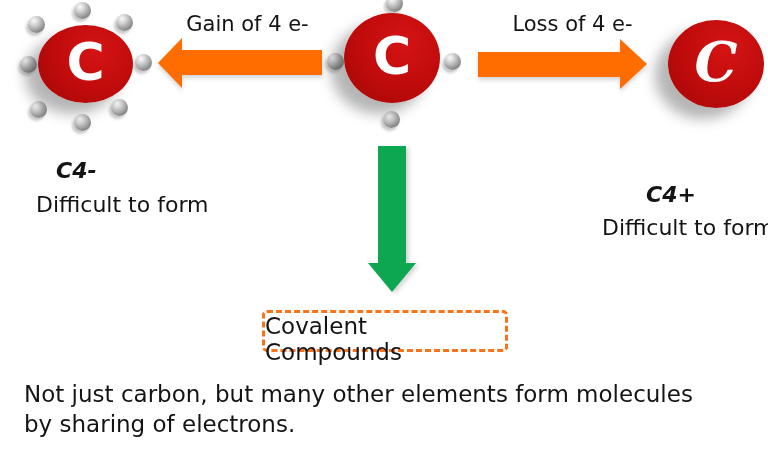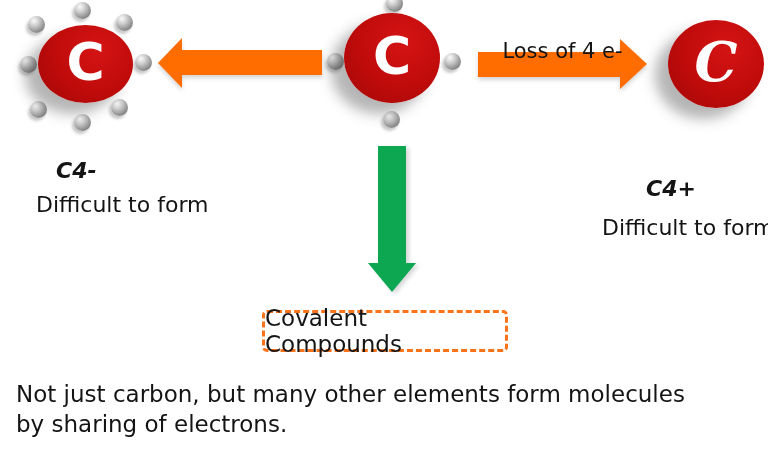--- a/index.html
+++ b/index.html
@@ -105,30 +105,30 @@
   }
 
   
   .result-box {
     position: absolute;
     left: 262px; top: 310px;
     width: 240px; height: 36px;
     border: 3px dashed #F9731A;
     border-radius: 5px;
     display: flex;
-    align-items: center;
+    align-items: flex-start;
     justify-content: center;
     font-size: 23px;
     background: #ffffff;
   }
 
   
   .footer {
     position: absolute;
-    left: 16px; top: 380px;
+    left: 24px; top: 380px;
     width: 700px;
     font-size: 23px;
     line-height: 1.3;
   }
 </style>
 </head>
 <body>
 
 <div class="canvas">
 
@@ -159,36 +159,37 @@
   <div class="atom-group" style="left:668px; top:20px; width:100px; height:92px;">
     <div class="nucleus" style="left:0; top:0; width:96px; height:88px;">
       <span class="symbol script">C</span>
     </div>
   </div>
 
   <div class="h-arrow">
     <div class="head-left abs" style="left:158px; top:38px;"></div>
     <div class="shaft-h abs" style="left:180px; top:50px; width:142px;"></div>
   </div>
+  <div class="lbl lbl-center" style="left:175px; top:12px; width:145px;">Gain of 4 e-</div>
 
   <div class="h-arrow">
     <div class="shaft-h abs" style="left:478px; top:52px; width:142px;"></div>
     <div class="head-right abs" style="left:620px; top:39px;"></div>
   </div>
-  <div class="lbl lbl-center" style="left:490px; top:12px; width:145px;margin-top:27px;">Loss of 4 e-</div>
+  <div class="lbl lbl-center" style="left:500px; top:12px; width:145px;">Loss of 4 e-</div>
 
   <div class="v-arrow">
     <div class="shaft-v abs" style="left:378px; top:146px; height:118px;"></div>
     <div class="head-down abs" style="left:368px; top:263px;"></div>
   </div>
 
   <div class="ion" style="left:56px; top:158px;">C4-</div>
   <div class="note" style="left:4px; top:192px;">Difficult to form</div>
 
-  <div class="ion" style="left:646px; top:176px;">C4+</div>
+  <div class="ion" style="left:646px; top:182px;">C4+</div>
   <div class="note" style="left:570px; top:215px;">Difficult to form</div>
 
   <div class="result-box">
     <span>Covalent Compounds</span>
   </div>
 
   <div class="footer">Not just carbon, but many other elements form molecules by sharing of electrons.</div>
 
 </div>
 

